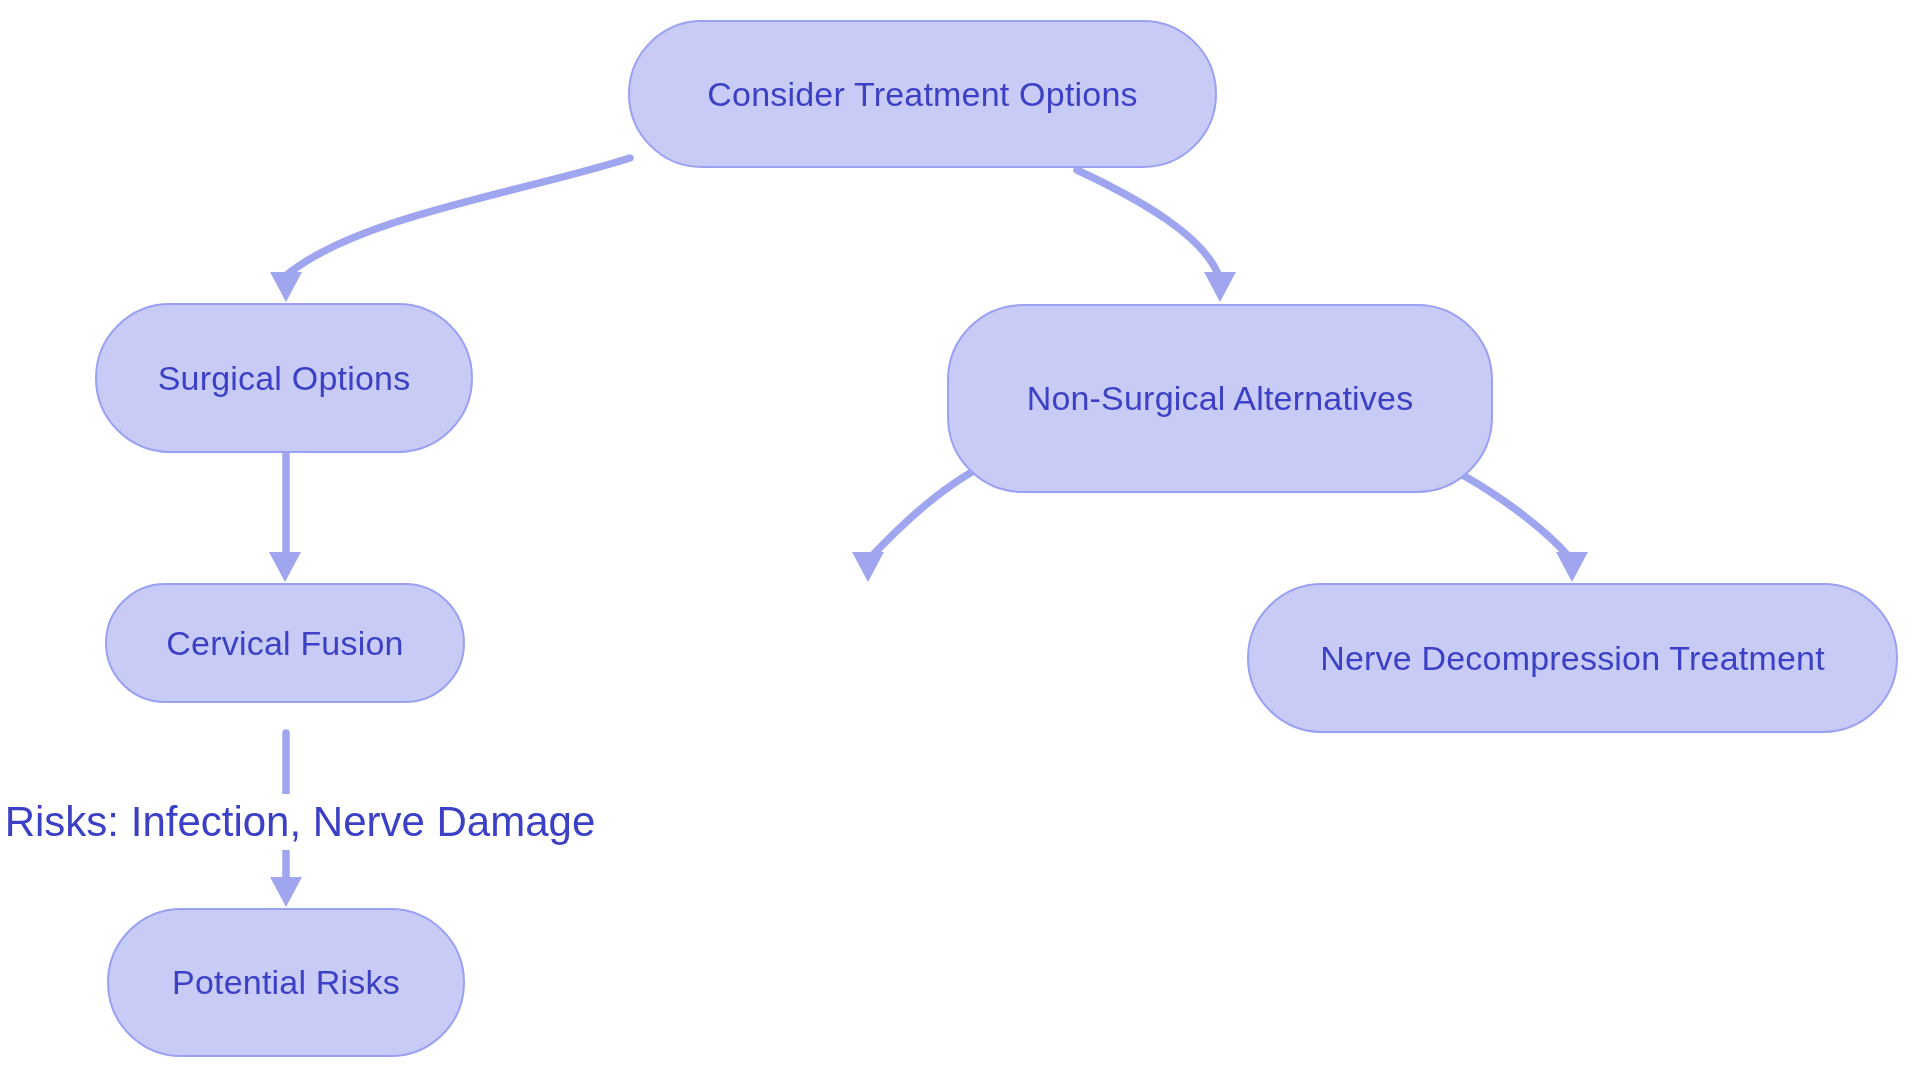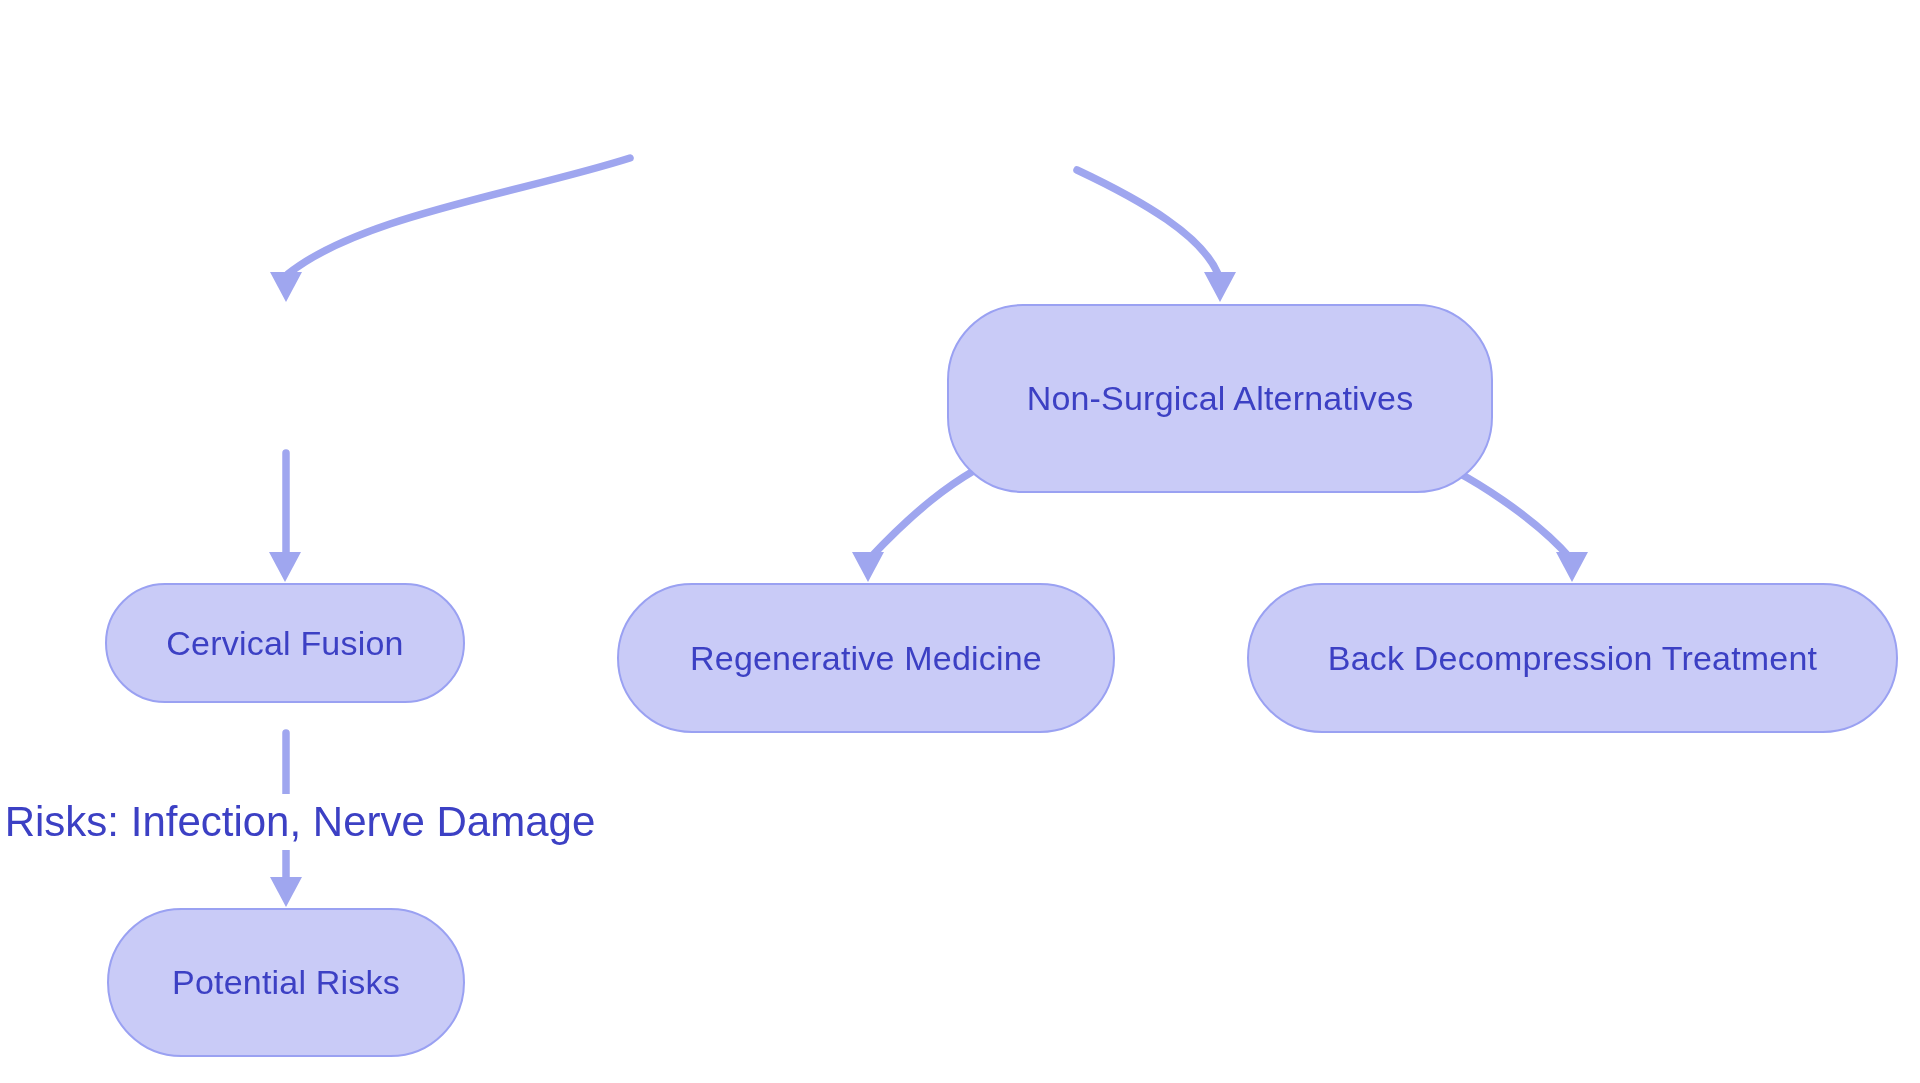--- a/index.html
+++ b/index.html
@@ -69,27 +69,28 @@
     <path class="edge" d="M 286 733 L 286 881"></path>
     <polygon class="arrow" points="270,877 302,877 286,907"></polygon>
 
     <path class="edge" d="M 1014 452 C 954 473, 902 524, 870 558"></path>
     <polygon class="arrow" points="852,552 884,552 868,582"></polygon>
 
     <path class="edge" d="M 1412 452 C 1472 473, 1541 524, 1570 558"></path>
     <polygon class="arrow" points="1556,552 1588,552 1572,582"></polygon>
   </svg>
 
+  <div class="node" style="left:628px;top:20px;width:589px;height:148px;">Consider Treatment Options</div>
 
+  <div class="node" style="left:95px;top:303px;width:378px;height:150px;">Surgical Options</div>
 
   <div class="node" style="left:947px;top:304px;width:546px;height:189px;">Non-Surgical Alternatives</div>
 
   <div class="node" style="left:105px;top:583px;width:360px;height:120px;">Cervical Fusion</div>
 
-  <div class="node" style="left:617px;top:583px;width:498px;height:150px;">Regenerative Medicine</div>
 
-  <div class="node" style="left:1247px;top:583px;width:651px;height:150px;">Back Decompression Treatment</div>
+  <div class="node" style="left:1247px;top:583px;width:651px;height:150px;">Nerve Decompression Treatment</div>
 
   <div class="node" style="left:107px;top:908px;width:358px;height:149px;">Potential Risks</div>
 
   <div class="edge-label">Risks: Infection, Nerve Damage</div>
 
 </div>
 
 </body></html>

